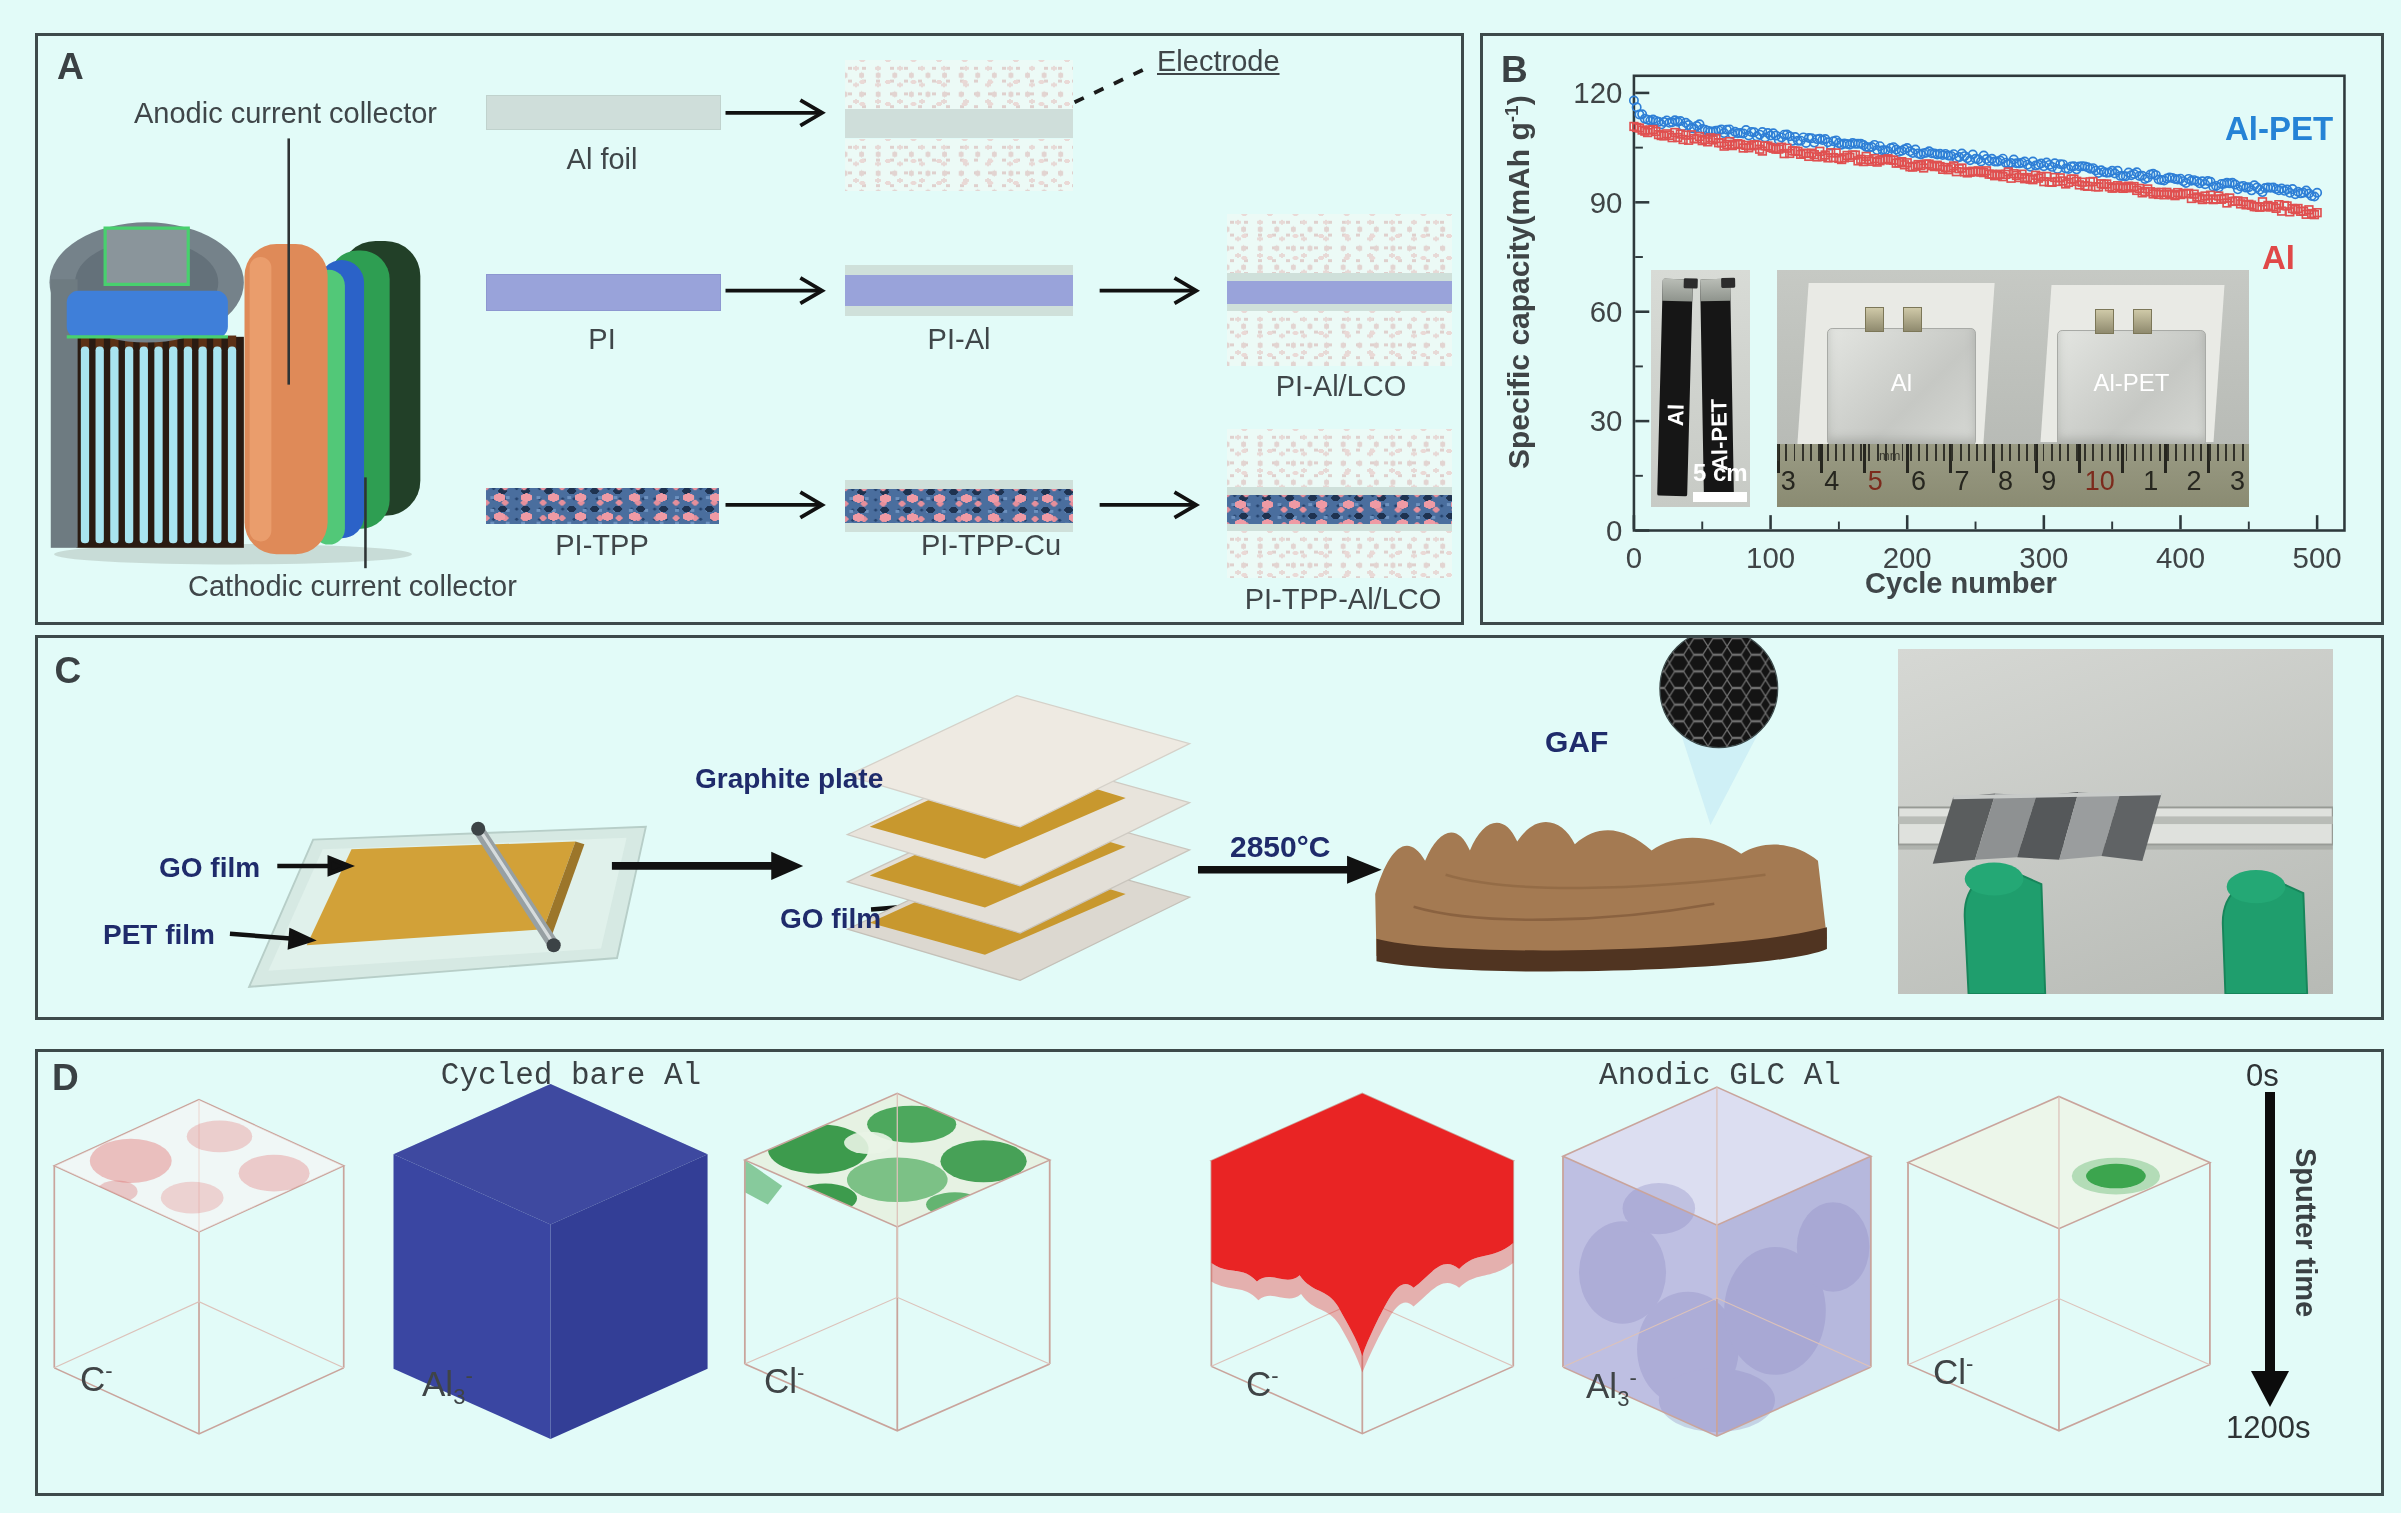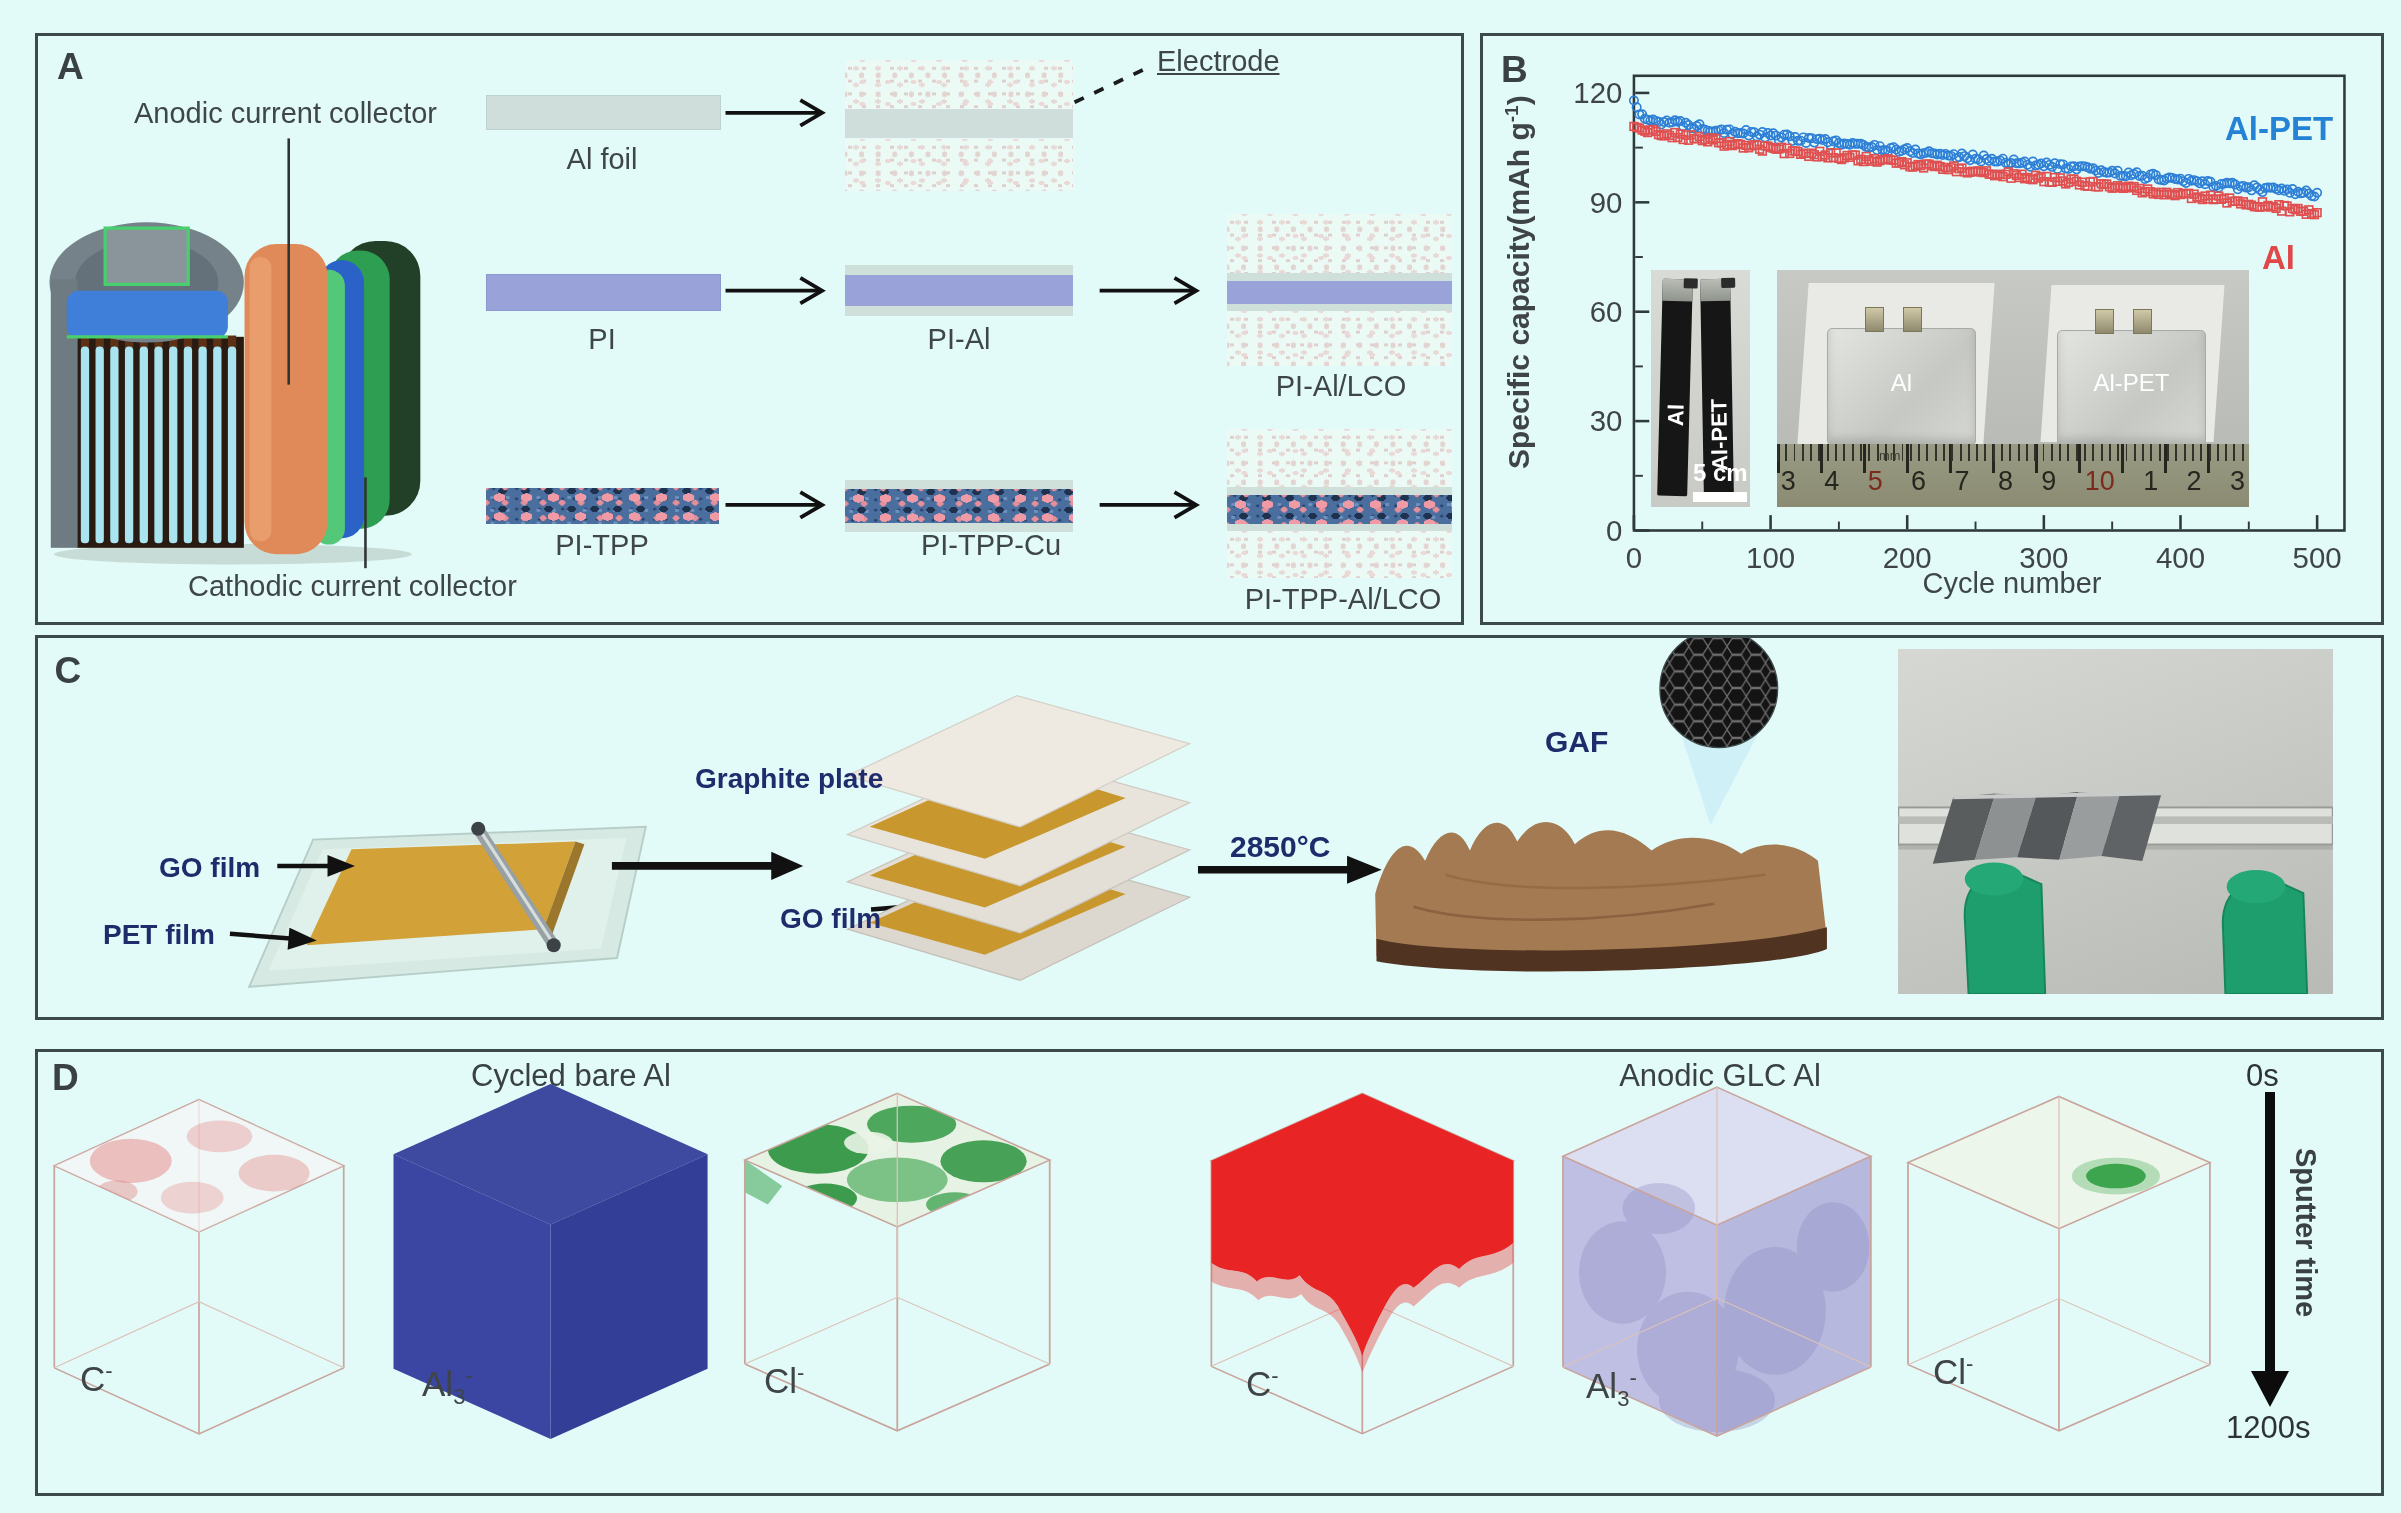--- a/index.html
+++ b/index.html
@@ -54,21 +54,21 @@
   .ruler .cm{position:absolute;left:0;right:0;top:0;height:29px;
     background-image:repeating-linear-gradient(90deg,#26261f 0 2.6px,transparent 2.6px 43px);}
   .rulnums{position:absolute;left:3.8px;right:3.8px;top:22px;display:flex;justify-content:space-between;}
   .rulnums span{font-size:27px;color:#26261f;}
   .rulnums span.red{color:#7c2a1c;}
   .rulunit{position:absolute;top:3.8px;left:102px;font-size:12.8px;color:#3a3a30;}
   
   .cubelabel{position:absolute;font-size:35px;color:#3f4446;}
   .cubelabel sub{font-size:22px;}
   .cubelabel sup{font-size:22px;}
-  .dtitle{position:absolute;font-size:31px;color:#3a4144;white-space:nowrap;transform:translateX(-50%);}
+  .dtitle{position:absolute;font-size:31px;color:#3a4144;white-space:nowrap;transform:translateX(-50%);font-family:Liberation Mono, monospace;}
   #sputter-bar{position:absolute;width:9.6px;background:#0c0c0c;}
   #sputter-head{position:absolute;width:0;height:0;border-left:19px solid transparent;
     border-right:19px solid transparent;border-top:36px solid #0c0c0c;}
   #sputter-axis{position:absolute;font-size:29px;font-weight:600;color:#3a4144;white-space:nowrap;
     transform:rotate(90deg);transform-origin:left top;}
   .sputter-t{position:absolute;font-size:31px;color:#2e3335;white-space:nowrap;}
   
   #c-photo{position:absolute;background:linear-gradient(160deg,#d6d8d4,#b7bab5);overflow:hidden;}
 </style>
 </head>
@@ -779,21 +779,21 @@
           <span>8</span>
           <span>9</span>
           <span class="red">10</span>
           <span>1</span>
           <span>2</span>
           <span>3</span>
         </div>
       </div>
     </div>
 
-    <div class="caption center" style="left:529px;top:531px;font-weight:400;">Cycle number</div>
+    <div class="caption center" style="left:478px;top:531px;font-weight:700;">Cycle number</div>
   </div>
 
   <div class="panel" id="panel-c" style="left:35px;top:635px;width:2343px;height:379px;">
     <div class="plabel" style="left:16.6px;top:11.5px;">C</div>
 
     <svg class="abs" style="left:0;top:0;" width="2343" height="379" viewBox="0 0 3662 592">
       <defs>
         <pattern id="hexp" width="30" height="26" patternUnits="userSpaceOnUse">
           <path d="M7.5,1 L22.5,1 L30,13 L22.5,25 L7.5,25 L0,13 Z" fill="none" stroke="#6f6f6f" stroke-width="2"></path>
         </pattern>

